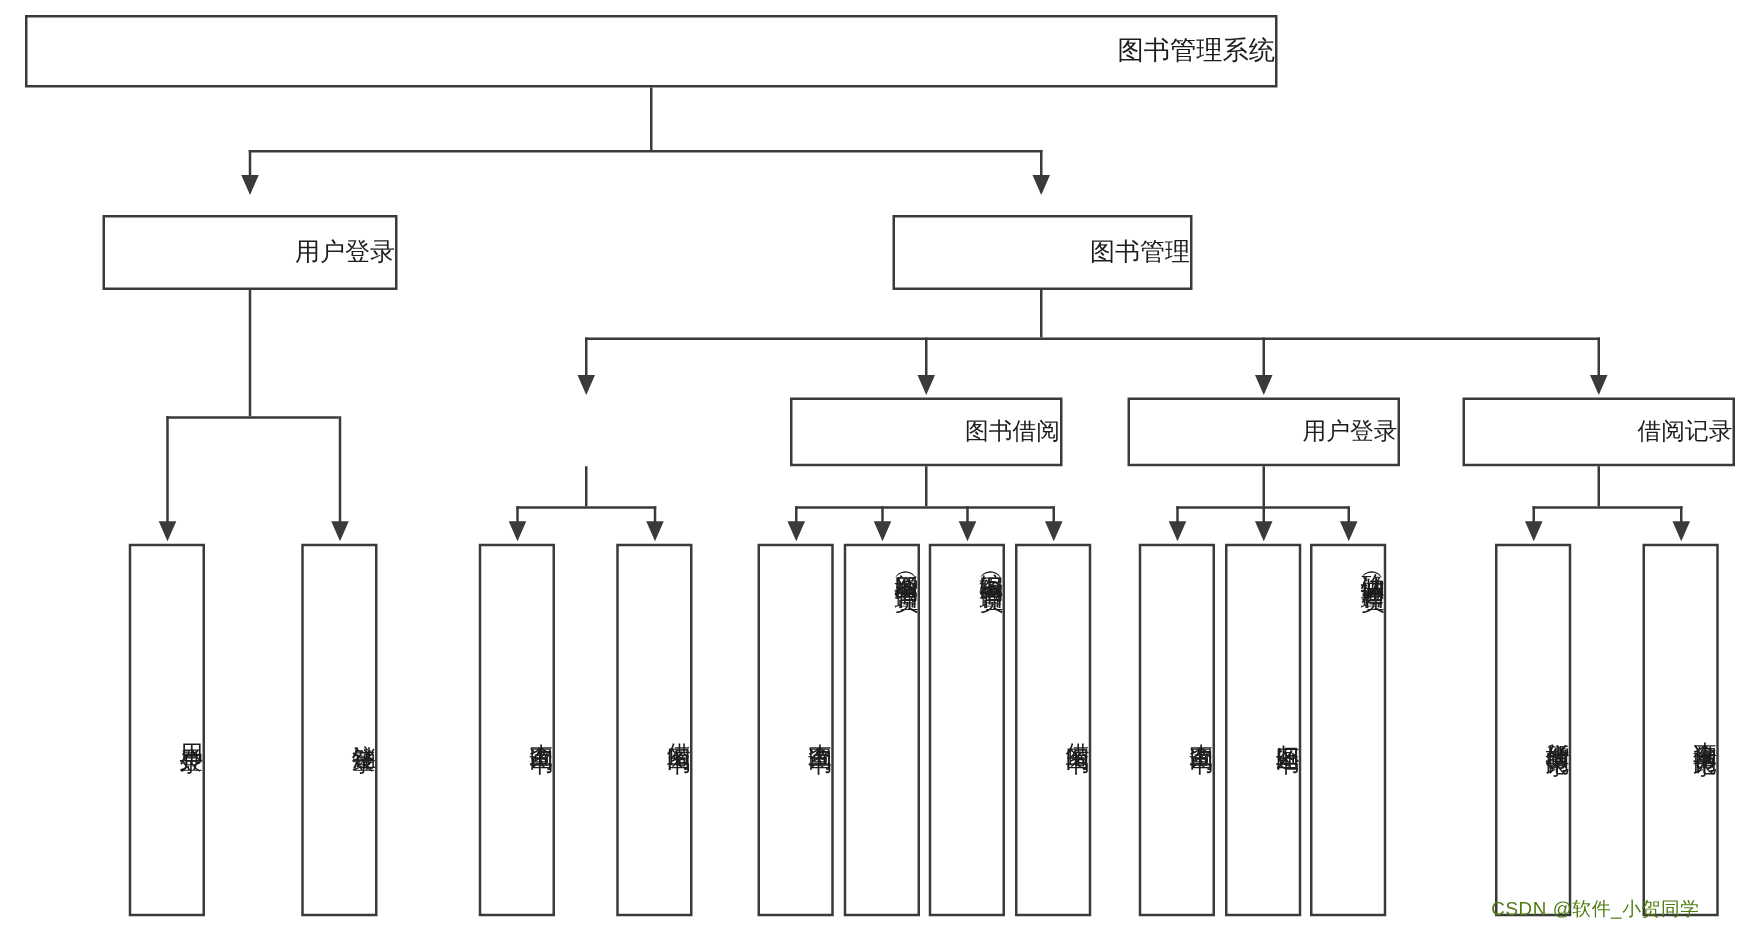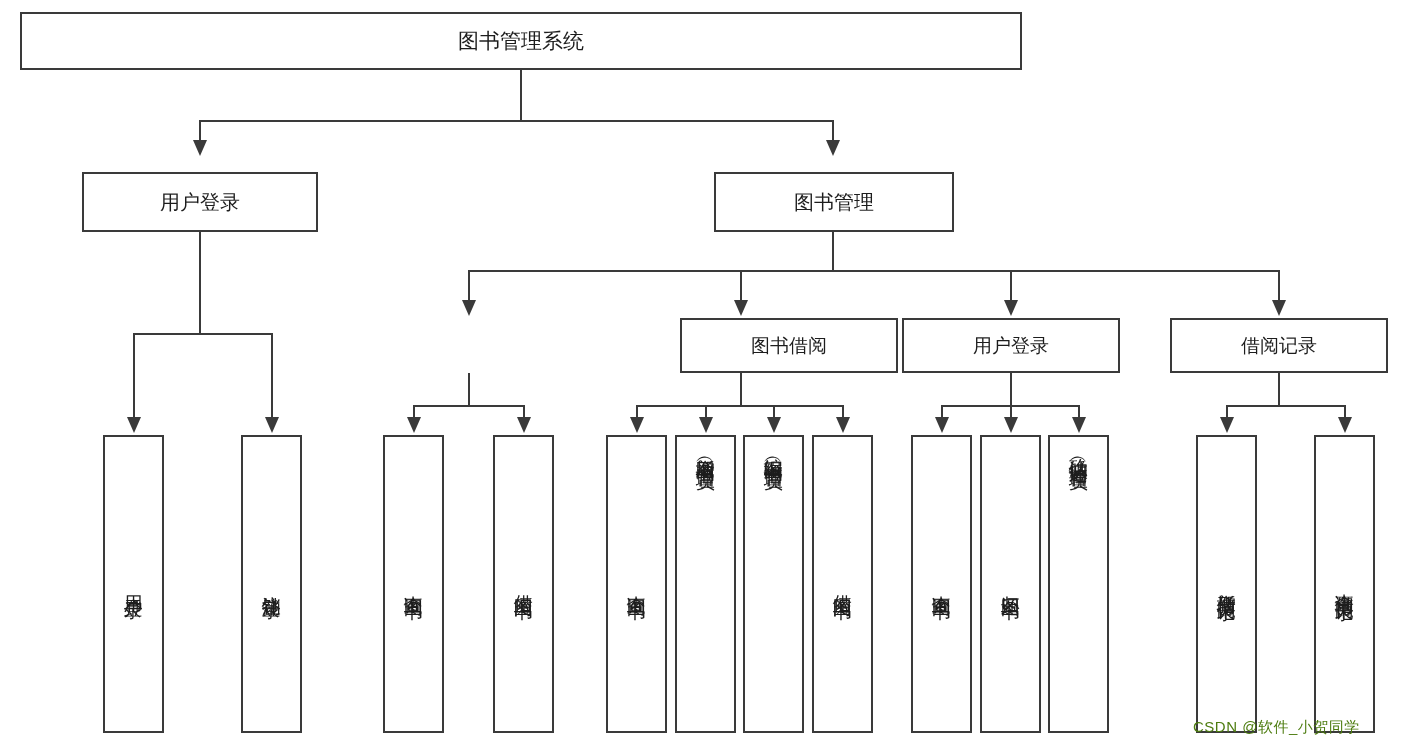--- a/index.html
+++ b/index.html
@@ -15,21 +15,21 @@
     overflow:hidden;
   }
   
   .node{
     position:absolute;
     box-sizing:border-box;
     border:2px solid #3a3a3a;
     background:#ffffff;
     display:flex;
     align-items:center;
-    justify-content:center;
+    justify-content:flex-end;
     color:#1d1d1d;
     text-align:center;
     line-height:1.15;
   }
   .node.root{ font-size:21px; }
   .node.lvl1{ font-size:20px; }
   .node.lvl2{ font-size:19px; }
   
   .node.leaf{
     font-size:19px;
@@ -102,21 +102,21 @@
   <div class="ln lnh" style="left:468px;top:270px;width:812px;"></div>
   <div class="ln lnv" style="left:468px;top:270px;height:32px;"></div>
   <div class="arrow" style="left:462px;top:300px;"></div>
   <div class="ln lnv" style="left:740px;top:270px;height:32px;"></div>
   <div class="arrow" style="left:734px;top:300px;"></div>
   <div class="ln lnv" style="left:1010px;top:270px;height:32px;"></div>
   <div class="arrow" style="left:1004px;top:300px;"></div>
   <div class="ln lnv" style="left:1278px;top:270px;height:32px;"></div>
   <div class="arrow" style="left:1272px;top:300px;"></div>
 
-  <div class="node lvl2" style="left:632px;top:318px;width:218px;height:55px;margin-left:48px;">
+  <div class="node lvl2" style="left:632px;top:318px;width:218px;height:55px;">
     <span>图书借阅</span>
   </div>
   <div class="node lvl2" style="left:902px;top:318px;width:218px;height:55px;">
     <span>用户登录</span>
   </div>
   <div class="node lvl2" style="left:1170px;top:318px;width:218px;height:55px;">
     <span>借阅记录</span>
   </div>
 
   <div class="ln lnv" style="left:468px;top:373px;height:32px;"></div>

